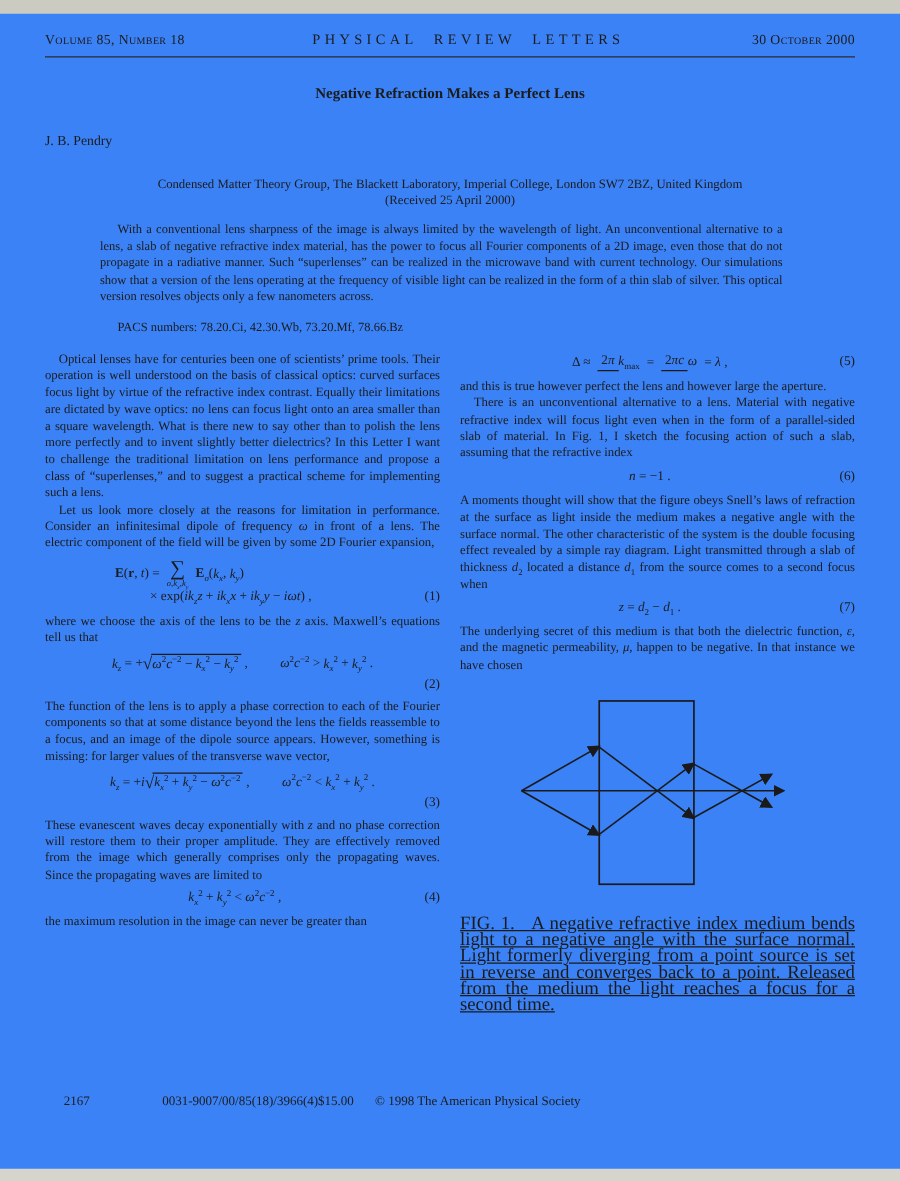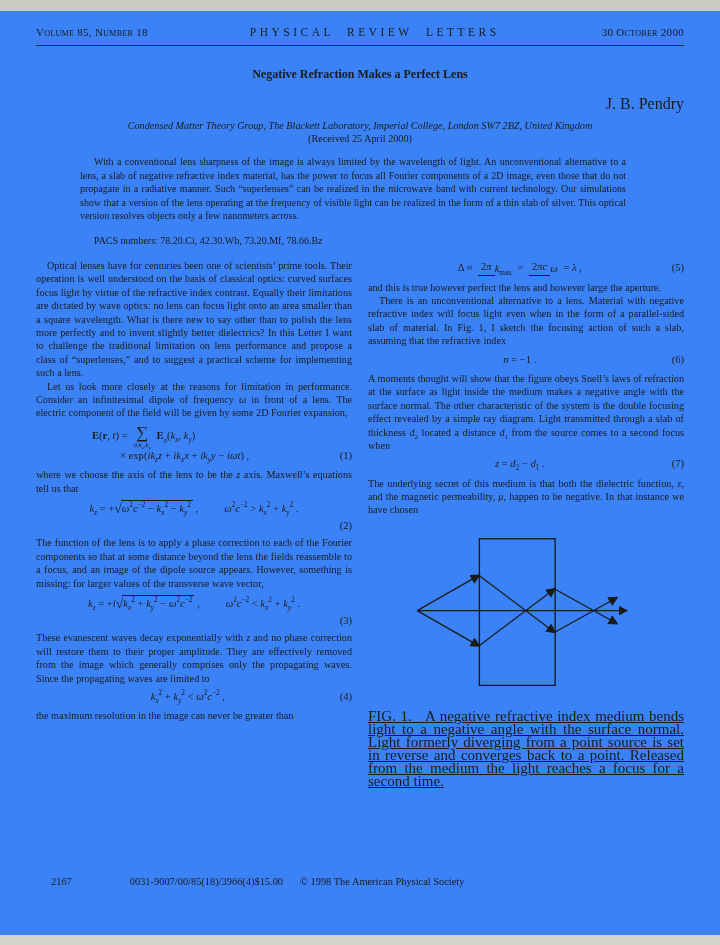--- a/index.html
+++ b/index.html
@@ -11,22 +11,22 @@
   .scan-band-top { position:absolute; top:0; left:0; width:100%; height:11px; background:#cbcbc1; }
   .scan-band-bottom { position:absolute; bottom:0; left:0; width:100%; height:10px; background:#d5d5cd; }
   .content { position:absolute; top:26px; left:36px; width:648px; }
 
   .journal-header { display:flex; justify-content:space-between; align-items:baseline; font-size:11px; }
   .jh-left, .jh-right { font-variant:small-caps; letter-spacing:0.3px; }
   .jh-center { font-size:11.5px; letter-spacing:3.5px; word-spacing:7px; }
   .header-rule { border:none; border-top:1.6px solid #2c2c2c; margin:7px 0 0 0; }
 
   .article-title { text-align:center; font-weight:bold; font-size:12px; margin-top:21px; }
-  .author-name { text-align:right; font-size:16px; margin-top:13px; }
-  .affiliation { text-align:center; font-style:italic; font-size:10.2px; margin-top:7px; }
+  .author-name { text-align:left; font-size:11px; margin-top:25px; }
+  .affiliation { text-align:center; font-size:10.2px; margin-top:23px; }
   .received { text-align:center; font-size:10.2px; margin-top:2px; }
 
   .abstract { margin:11px 58px 0 44px; font-size:10px; line-height:13.6px; text-align:justify; text-indent:14px; }
   .pacs { margin:12px 58px 0 58px; font-size:10px; }
 
   .columns { display:flex; gap:16px; margin-top:13px; }
   .col { width:316px; font-size:10.2px; line-height:13.4px; }
   .col p { margin:0; text-align:justify; }
   .col p.indent { text-indent:11px; }
 

